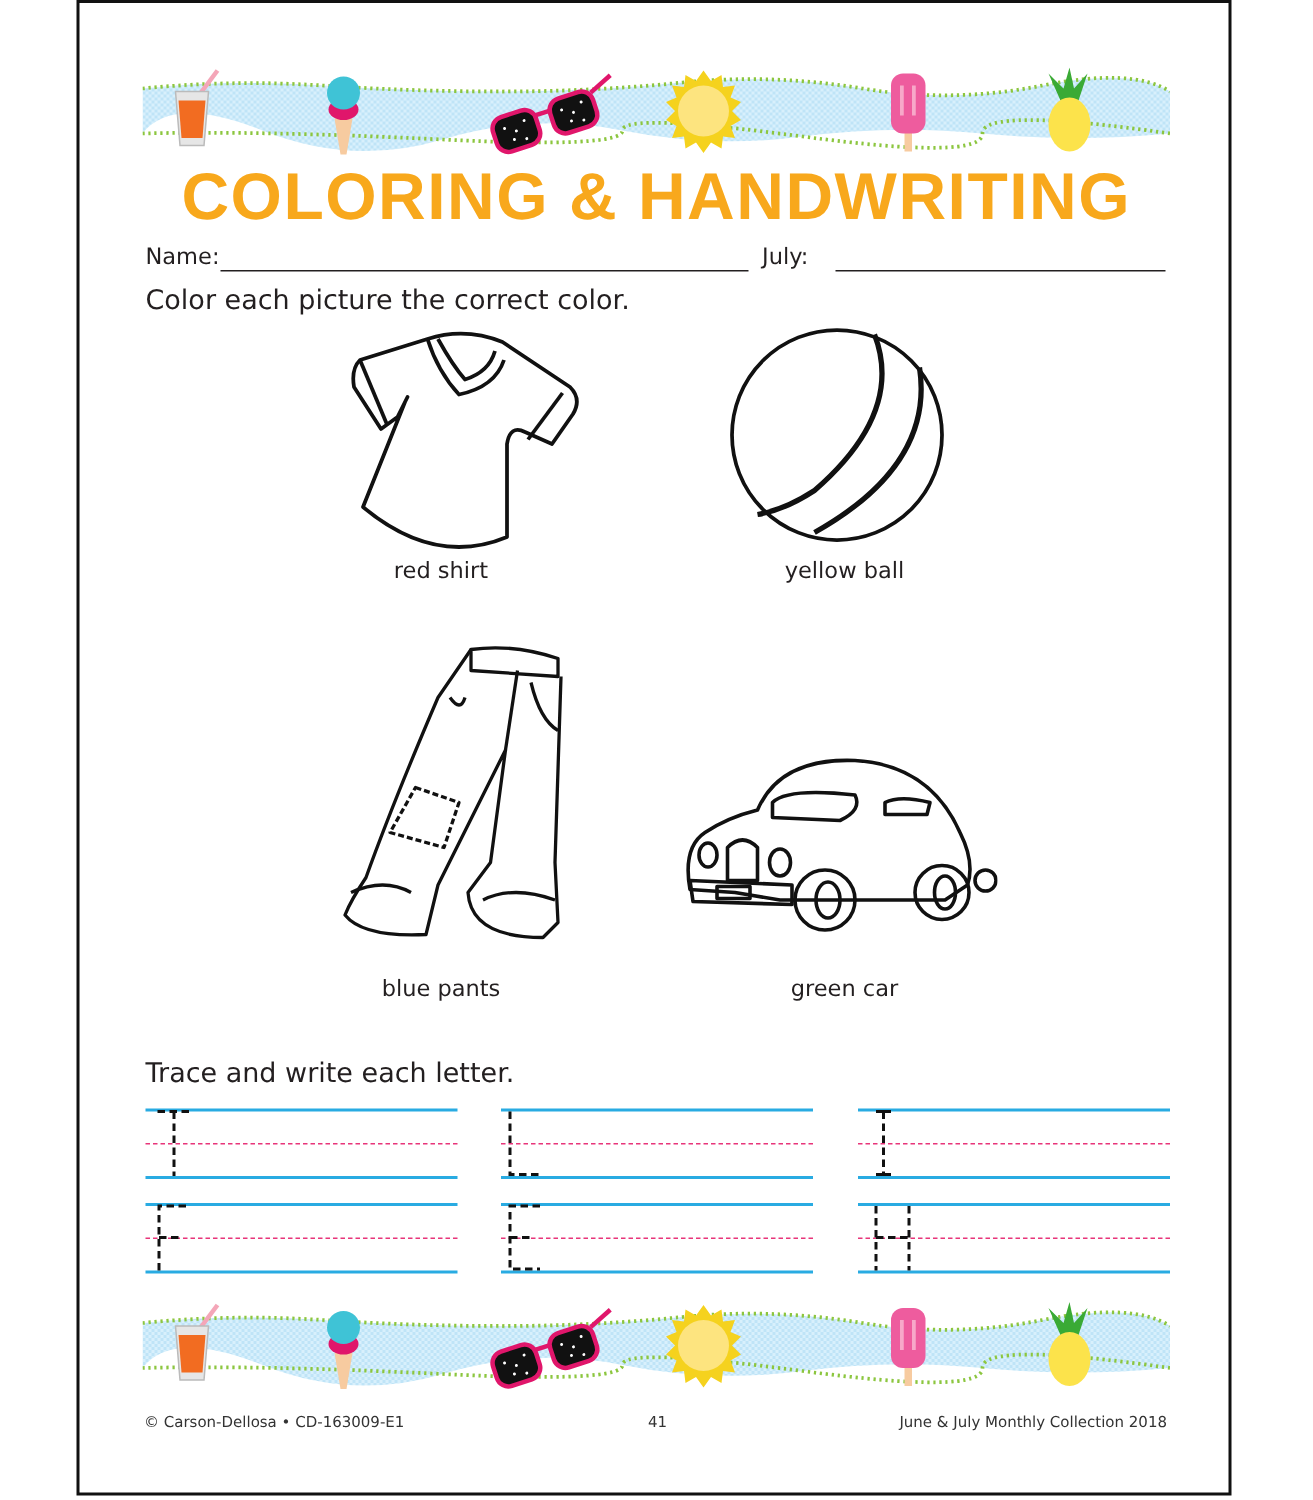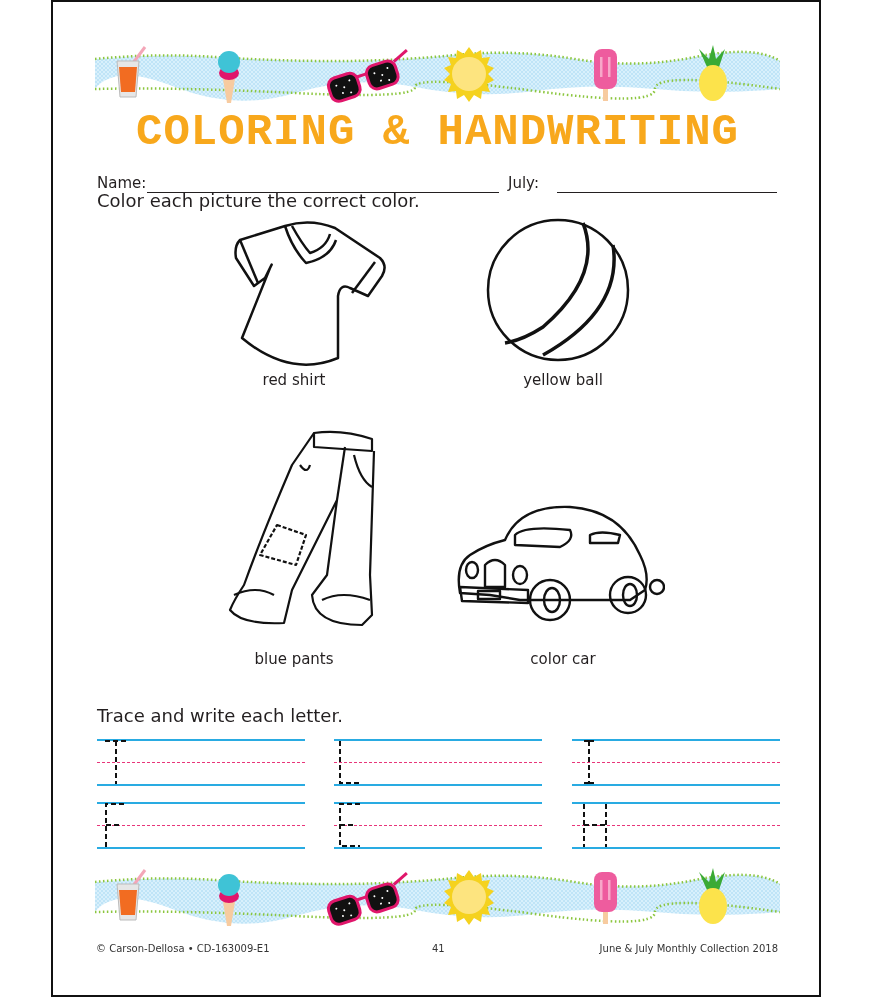--- a/index.html
+++ b/index.html
@@ -1,20 +1,20 @@
 <!DOCTYPE html>
 <html><head>
 <meta charset="utf-8">
 <style>
   html, body { margin:0; padding:0; background:#ffffff; }
   body { width:875px; height:1000px; position:relative; overflow:hidden; font-family:"DejaVu Sans", sans-serif; color:#231f20; }
   .page { position:absolute; left:51px; top:0px; width:770px; height:997px; border:2px solid #111; border-top:2px solid #111; box-sizing:border-box; background:#fff; }
   .banner { position:absolute; left:95px; width:685px; height:60px; }
-  .title { position:absolute; left:0; width:875px; top:106px; text-align:center; font-family:Liberation Mono, monospace; font-weight:bold; font-size:44px; letter-spacing:1px; color:#F8A81C; line-height:52px; }
-  .name-row { position:absolute; top:172px; left:97px; width:680px; height:24px; font-size:15px; }
+  .title { position:absolute; left:0; width:875px; top:106px; text-align:center; font-family:Liberation Sans, sans-serif; font-weight:bold; font-size:44px; letter-spacing:1px; color:#F8A81C; line-height:52px; }
+  .name-row { position:absolute; top:160px; left:97px; width:680px; height:24px; font-size:15px; }
   .name-row .lbl { position:absolute; top:2px; font-size:15px; }
   .name-row .line { position:absolute; top:19px; height:1px; border-bottom:1.5px solid #231f20; }
   .instr { position:absolute; left:97px; font-size:18px; }
   .pic { position:absolute; }
   .caption { position:absolute; font-size:15px; text-align:center; width:160px; }
   .trace-block { position:absolute; width:208px; height:46px; }
   .trace-block .blue { position:absolute; left:0; width:100%; height:2px; background:#29ABE2; }
   .trace-block .pink { position:absolute; left:0; width:100%; height:0; border-top:1.5px dashed #E8357A; }
   .trace-block svg { position:absolute; left:0; top:0; }
   .footer { position:absolute; top:943px; font-size:10px; color:#333; }
@@ -140,21 +140,21 @@
     <ellipse cx="22" cy="75" rx="6" ry="8"></ellipse>
     <ellipse cx="70" cy="80" rx="7" ry="9"></ellipse>
     <path d="M35 70 Q45 60 55 70 L55 92 L35 92 Z"></path>
     <circle cx="100" cy="105" r="20"></circle>
     <ellipse cx="102" cy="105" rx="8" ry="12"></ellipse>
     <circle cx="178" cy="100" r="18"></circle>
     <ellipse cx="180" cy="100" rx="7" ry="11"></ellipse>
     <circle cx="207" cy="92" r="7"></circle>
   </g>
 </svg>
-<div class="caption" style="left:483px;top:650px">color car</div>
+<div class="caption" style="left:483px;top:650px">green car</div>
 
 <div class="instr" style="top:705px">Trace and write each letter.</div>
 
 <div class="trace-block" style="left:97px;top:739px">
   <div class="blue" style="top:0"></div>
     <div class="pink" style="top:23px"></div>
     <div class="blue" style="top:45px"></div>
   <svg width="208" height="47">
       <g stroke="#111" stroke-width="2" stroke-dasharray="5 3" fill="none">
         <path d="M8 2 L30 2 M19 2 L19 45"></path>

